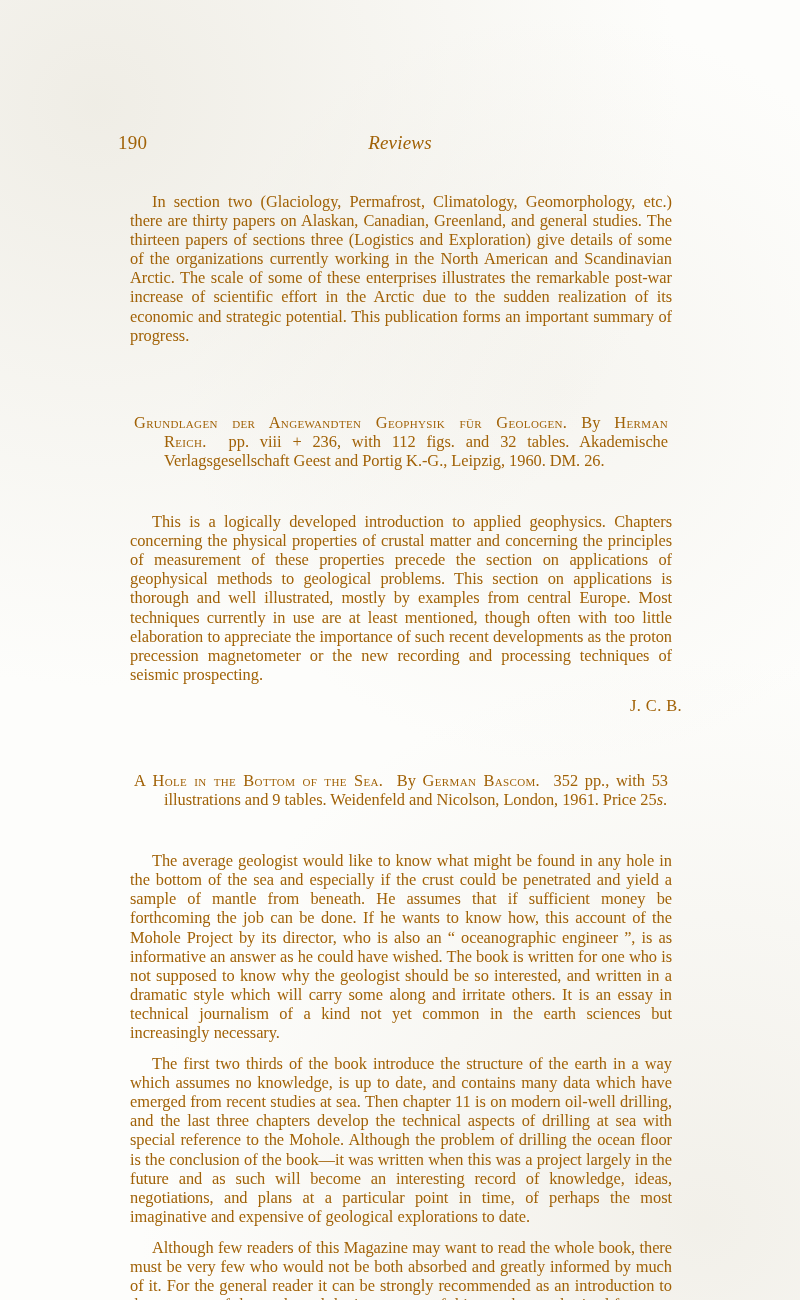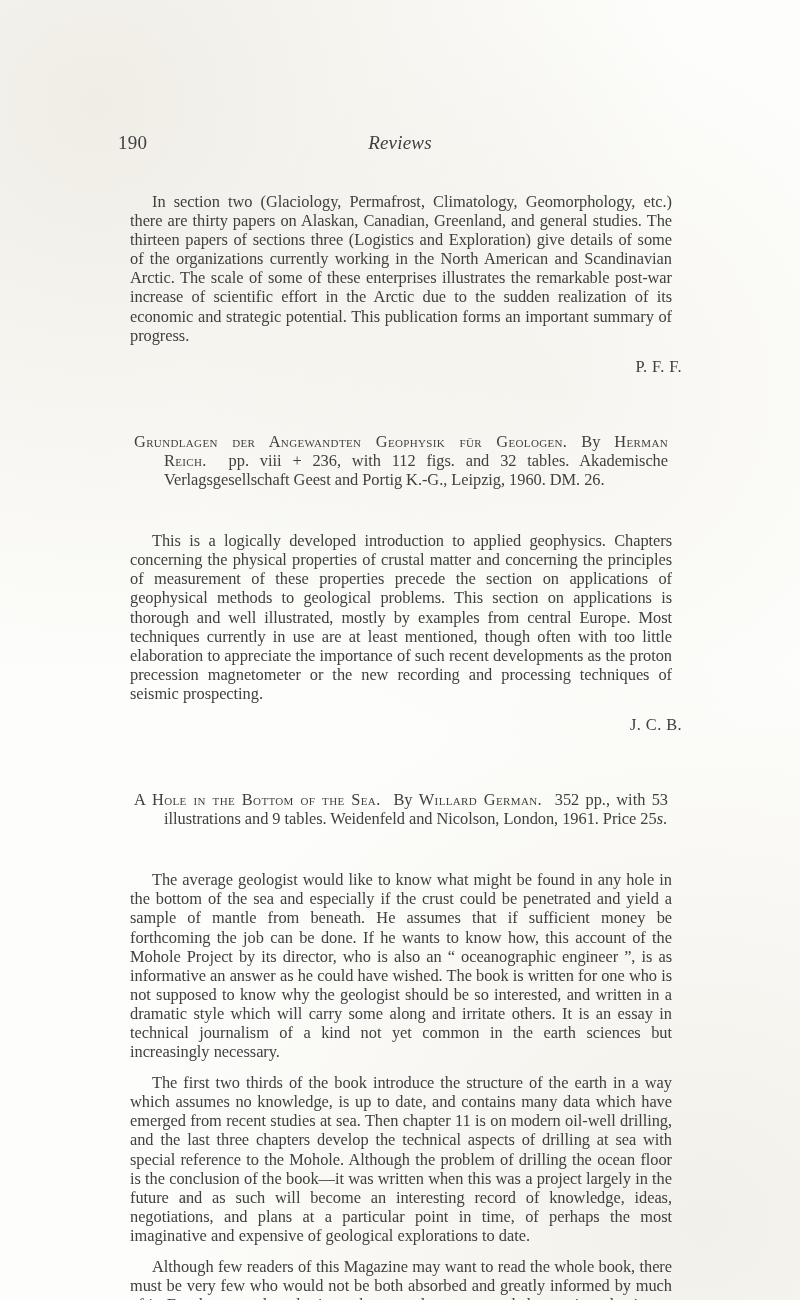--- a/index.html
+++ b/index.html
@@ -7,21 +7,21 @@
     padding: 0;
     background: #ffffff;
   }
   .page {
     position: relative;
     width: 800px;
     height: 1300px;
     background: #fdfdfb;
     overflow: hidden;
     font-family: "Liberation Serif", "DejaVu Serif", serif;
-    color: #404040;
+    color: #a16207;
     box-sizing: border-box;
   }
   
   .page::before {
     content: "";
     position: absolute;
     inset: 0;
     pointer-events: none;
     background:
       radial-gradient(circle at 12% 8%, rgba(228,224,212,0.55) 0%, rgba(253,253,251,0) 42%),
@@ -129,38 +129,37 @@
 
   <div class="content">
 
     <div class="runhead">
       <span class="folio">190</span>
       <span class="runhead-title">Reviews</span>
     </div>
 
     <div>
       <p class="body flush-last">In section two (Glaciology, Permafrost, Climatology, Geomorphology, etc.) there are thirty papers on Alaskan, Canadian, Greenland, and general studies.  The thirteen papers of sections three (Logistics and Exploration) give details of some of the organizations currently working in the North American and Scandinavian Arctic.  The scale of some of these enterprises illustrates the remarkable post-war increase of scientific effort in the Arctic due to the sudden realization of its economic and strategic potential.  This publication forms an important summary of progress.</p>
-      <p class="sig">P. F. F.</p>
     </div>
 
     <div class="gap-lg"></div>
 
     <div>
       <p class="entry-head"><span class="sc">Grundlagen der Angewandten Geophysik für Geologen.</span><span>&nbsp;</span><span>By</span><span>&nbsp;</span><span class="sc">Herman Reich.</span><span>&nbsp;&nbsp;</span><span>pp. viii + 236, with 112 figs. and 32 tables.  Akademische Verlagsgesellschaft Geest and Portig K.-G., Leipzig, 1960.  DM. 26.</span></p>
 
       <div class="gap-sm"></div>
 
       <p class="body">This is a logically developed introduction to applied geophysics.  Chapters concerning the physical properties of crustal matter and concerning the principles of measurement of these properties precede the section on applications of geophysical methods to geological problems.  This section on applications is thorough and well illustrated, mostly by examples from central Europe.  Most techniques currently in use are at least mentioned, though often with too little elaboration to appreciate the importance of such recent developments as the proton precession magnetometer or the new recording and processing techniques of seismic prospecting.</p>
       <p class="sig">J. C. B.</p>
     </div>
 
     <div class="gap-lg"></div>
 
     <div>
-      <p class="entry-head"><span class="sc">A Hole in the Bottom of the Sea.</span><span>&nbsp;&nbsp;</span><span>By</span><span>&nbsp;</span><span class="sc">Willard German.</span><span>&nbsp;&nbsp;</span><span>352 pp., with 53 illustrations and 9 tables.  Weidenfeld and Nicolson, London, 1961.  Price 25</span><span class="ital">s</span><span>.</span></p>
+      <p class="entry-head"><span class="sc">A Hole in the Bottom of the Sea.</span><span>&nbsp;&nbsp;</span><span>By</span><span>&nbsp;</span><span class="sc">German Bascom.</span><span>&nbsp;&nbsp;</span><span>352 pp., with 53 illustrations and 9 tables.  Weidenfeld and Nicolson, London, 1961.  Price 25</span><span class="ital">s</span><span>.</span></p>
 
       <div class="gap-sm"></div>
 
       <p class="body">The average geologist would like to know what might be found in any hole in the bottom of the sea and especially if the crust could be penetrated and yield a sample of mantle from beneath.  He assumes that if sufficient money be forthcoming the job can be done.  If he wants to know how, this account of the Mohole Project by its director, who is also an “ oceanographic engineer ”, is as informative an answer as he could have wished.  The book is written for one who is not supposed to know why the geologist should be so interested, and written in a dramatic style which will carry some along and irritate others.  It is an essay in technical journalism of a kind not yet common in the earth sciences but increasingly necessary.</p>
       <p class="body">The first two thirds of the book introduce the structure of the earth in a way which assumes no knowledge, is up to date, and contains many data which have emerged from recent studies at sea.  Then chapter 11 is on modern oil-well drilling, and the last three chapters develop the technical aspects of drilling at sea with special reference to the Mohole.  Although the problem of drilling the ocean floor is the conclusion of the book—it was written when this was a project largely in the future and as such will become an interesting record of knowledge, ideas, negotiations, and plans at a particular point in time, of perhaps the most imaginative and expensive of geological explorations to date.</p>
       <p class="body flush-last">Although few readers of this Magazine may want to read the whole book, there must be very few who would not be both absorbed and greatly informed by much of it.  For the general reader it can be strongly recommended as an introduction to the structure of the earth, and the importance of this may be emphasized for some by the immense resources being employed to find out more.</p>
     </div>
 
   </div>
 </div>

